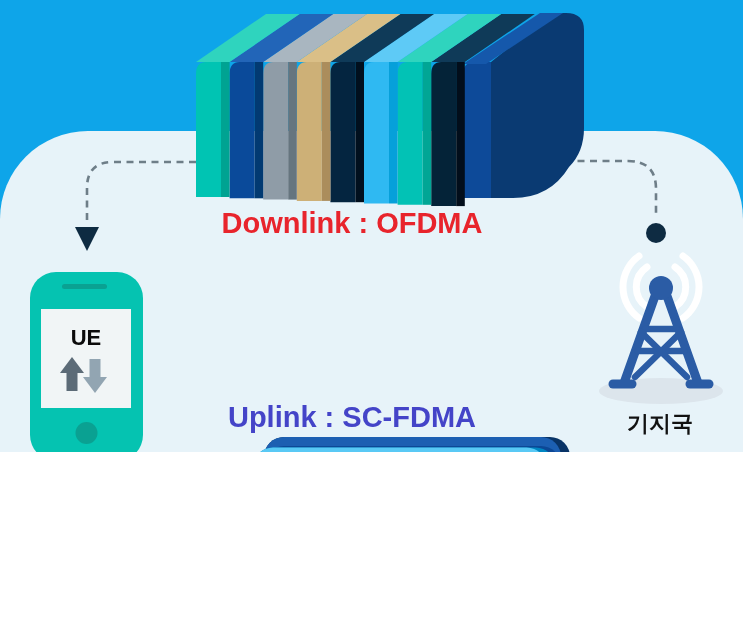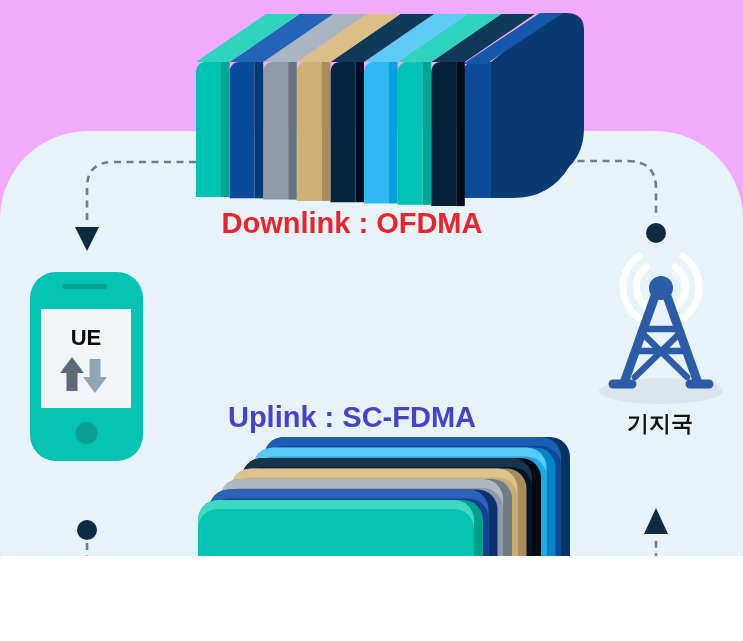--- a/index.html
+++ b/index.html
@@ -1,16 +1,16 @@
 <!DOCTYPE html>
 <html><head>
 <meta charset="utf-8">
 <style>
   html,body{margin:0;padding:0;background:#ffffff;}
-  #stage{position:relative;width:743px;height:556px;background:#f0abfc;overflow:hidden;
+  #stage{position:relative;width:743px;height:452px;background:#0ea5e9;overflow:hidden;
          font-family:"Liberation Sans",sans-serif;}
   svg text{font-family:"Liberation Sans","DejaVu Sans",sans-serif;font-weight:bold;}
 </style>
 </head>
 <body>
 
 <div id="stage">
   <svg width="743" height="641" viewBox="0 0 743 641">
 
     <rect x="0" y="131" width="743" height="505" rx="88" ry="88" fill="#e7f3f9"></rect>

